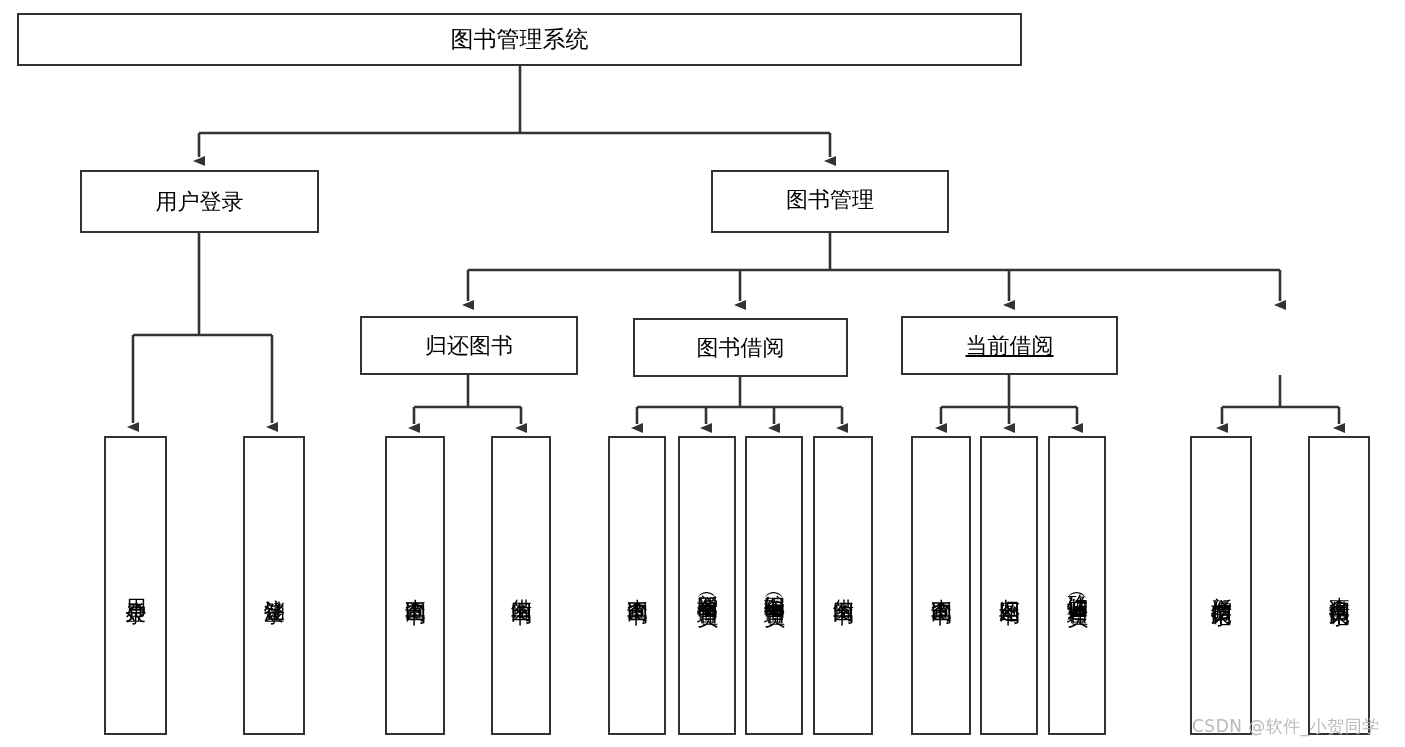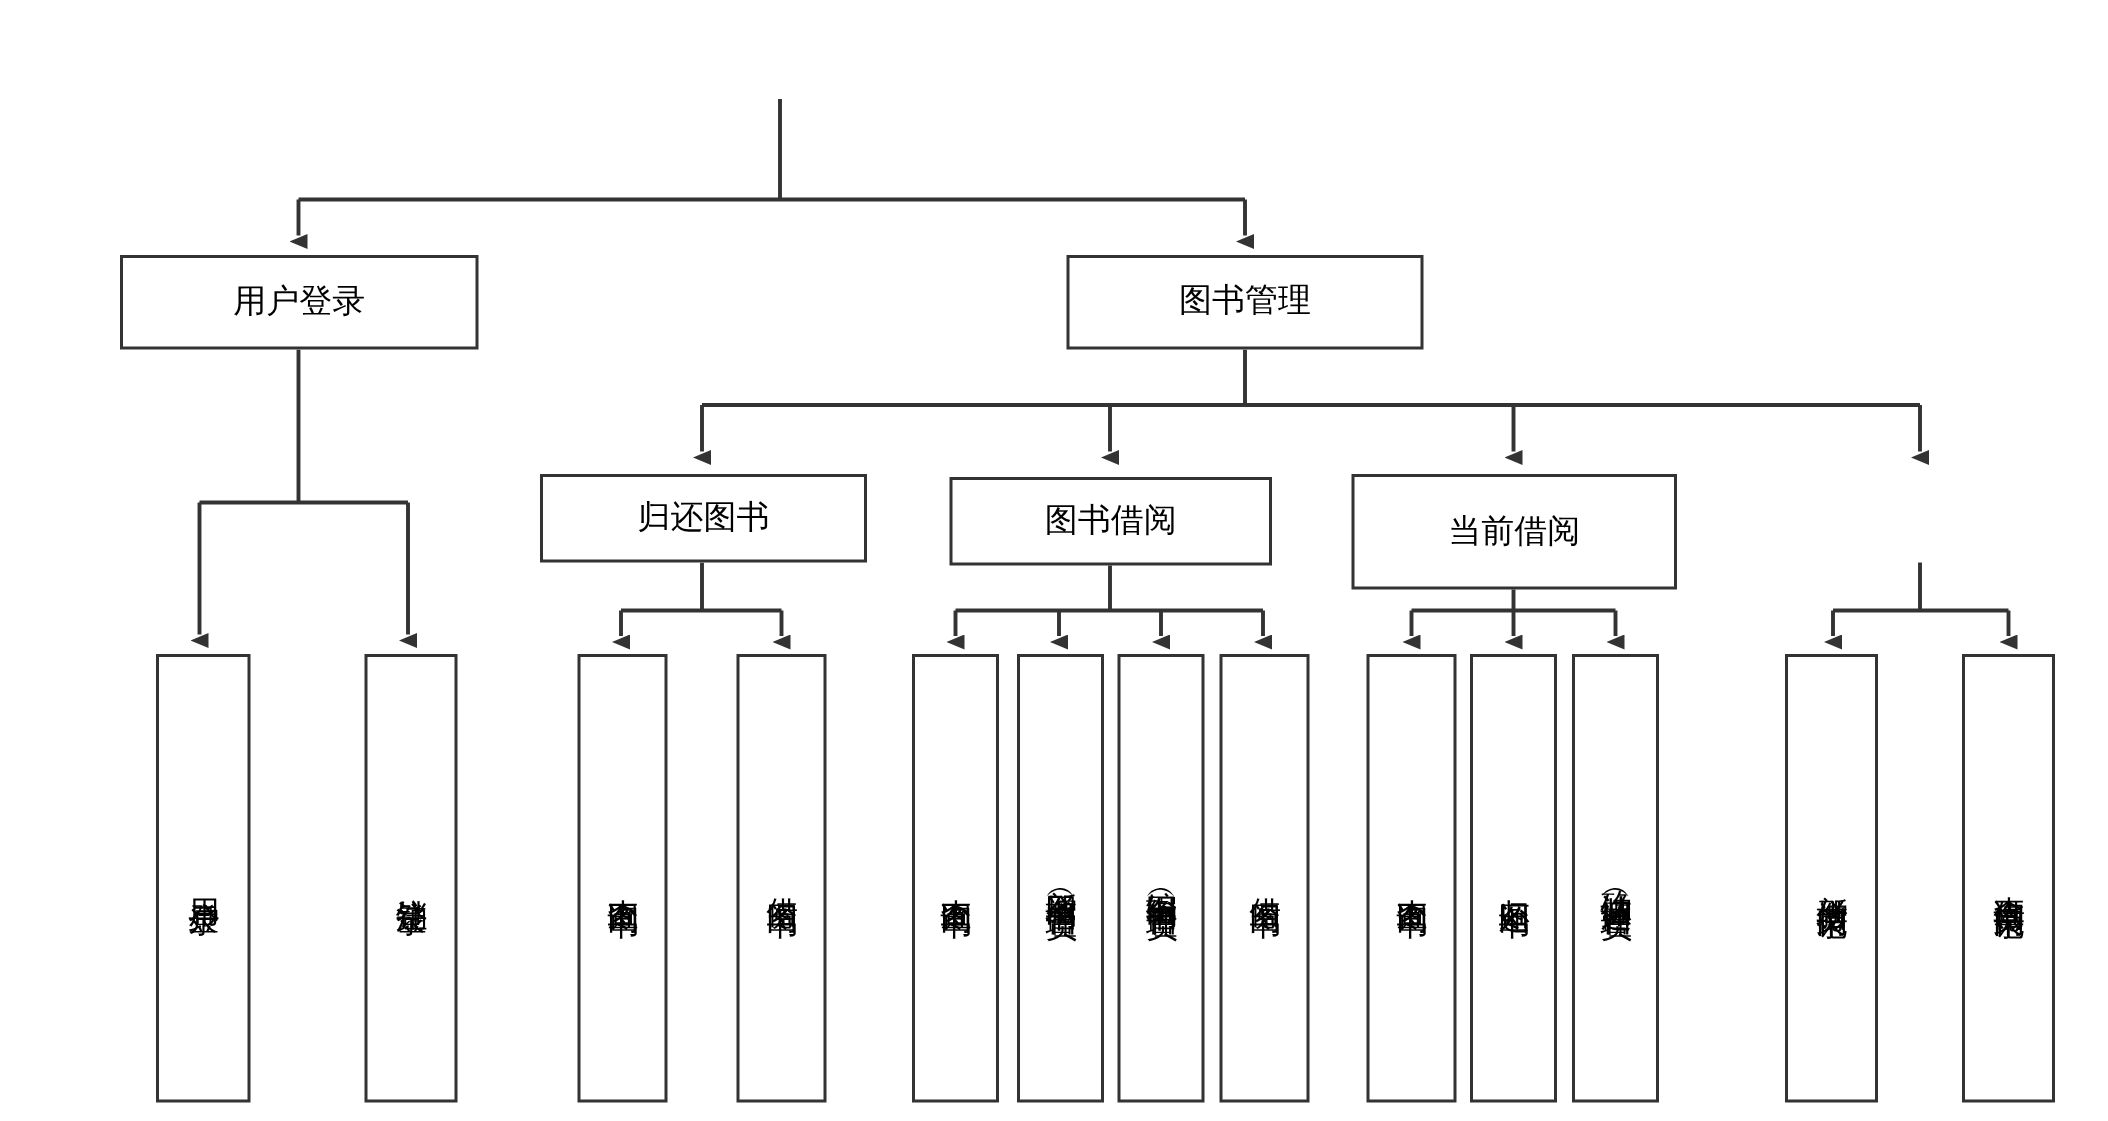--- a/index.html
+++ b/index.html
@@ -119,35 +119,38 @@
       <path d="M1009,407 L1009,424" marker-end="url(#arrow)"></path>
       <path d="M1077,407 L1077,424" marker-end="url(#arrow)"></path>
 
       <path d="M1280,375 L1280,407"></path>
       <path d="M1222,407 L1339,407"></path>
       <path d="M1222,407 L1222,424" marker-end="url(#arrow)"></path>
       <path d="M1339,407 L1339,424" marker-end="url(#arrow)"></path>
     </g>
   </svg>
 
+  <div class="node horiz root" style="left:17px; top:13px; width:1005px; height:53px;">
+    <span class="label">图书管理系统</span>
+  </div>
 
   <div class="node horiz" style="left:80px; top:170px; width:239px; height:63px;">
     <span class="label">用户登录</span>
   </div>
   <div class="node horiz" style="left:711px; top:170px; width:238px; height:63px;font-family:Liberation Mono, monospace;">
     <span class="label">图书管理</span>
   </div>
 
   <div class="node horiz" style="left:360px; top:316px; width:218px; height:59px;">
     <span class="label">归还图书</span>
   </div>
   <div class="node horiz" style="left:633px; top:318px; width:215px; height:59px;">
     <span class="label">图书借阅</span>
   </div>
-  <div class="node horiz" style="left:901px; top:316px; width:217px; height:77px;">
+  <div class="node horiz" style="left:901px; top:316px; width:217px; height:59px;text-decoration:underline;">
     <span class="label">当前借阅</span>
   </div>
 
   <div class="node vert" style="left:104px; top:436px; width:63px; height:299px;">
     <span class="label">用户登录</span>
   </div>
   <div class="node vert" style="left:243px; top:436px; width:62px; height:299px;">
     <span class="label">注销登录</span>
   </div>
 
@@ -181,14 +184,15 @@
     <span class="label">确认归还（管理员）</span>
   </div>
 
   <div class="node vert" style="left:1190px; top:436px; width:62px; height:299px;">
     <span class="label">新增借阅记录</span>
   </div>
   <div class="node vert" style="left:1308px; top:436px; width:62px; height:299px;">
     <span class="label">查询借阅记录</span>
   </div>
 
+  <div class="watermark" style="left:1192px; top:715px;">CSDN @软件_小贺同学</div>
 
 </div>
 
 </body></html>

